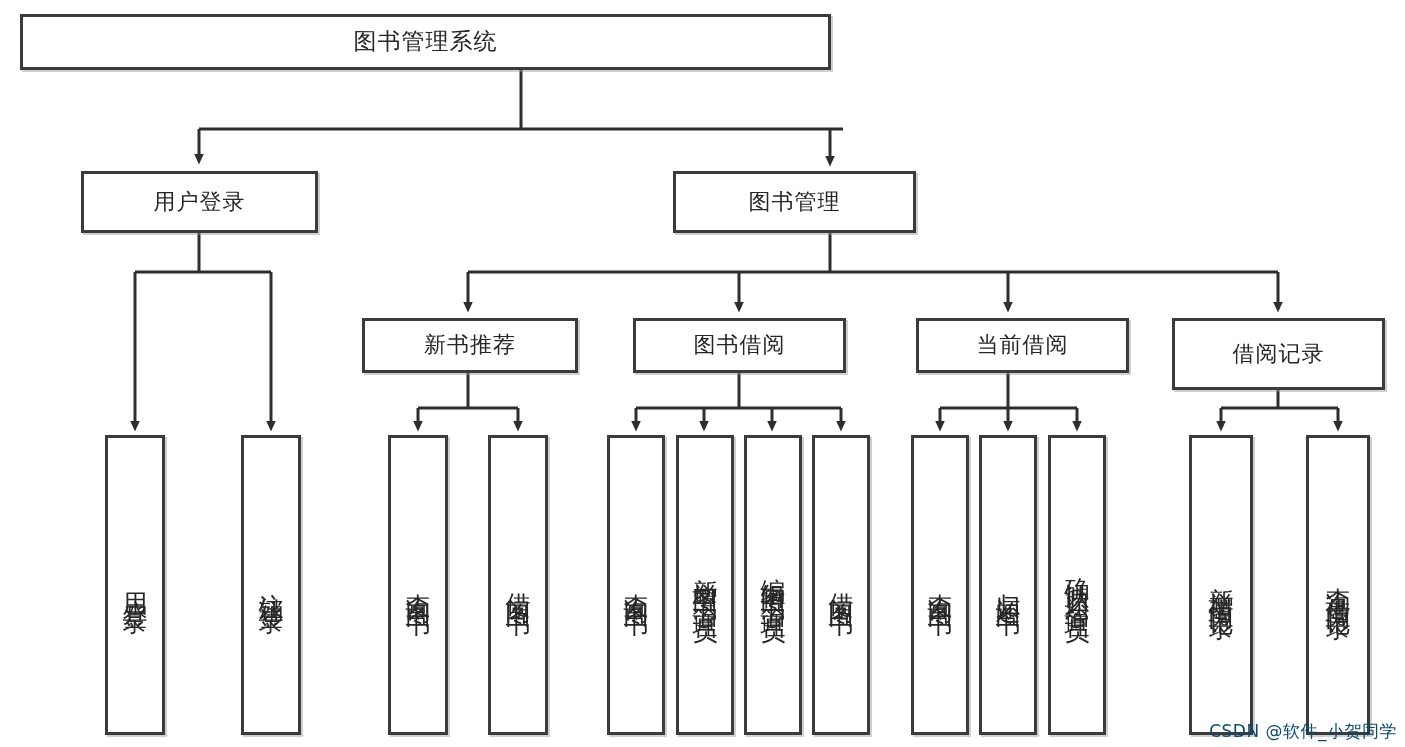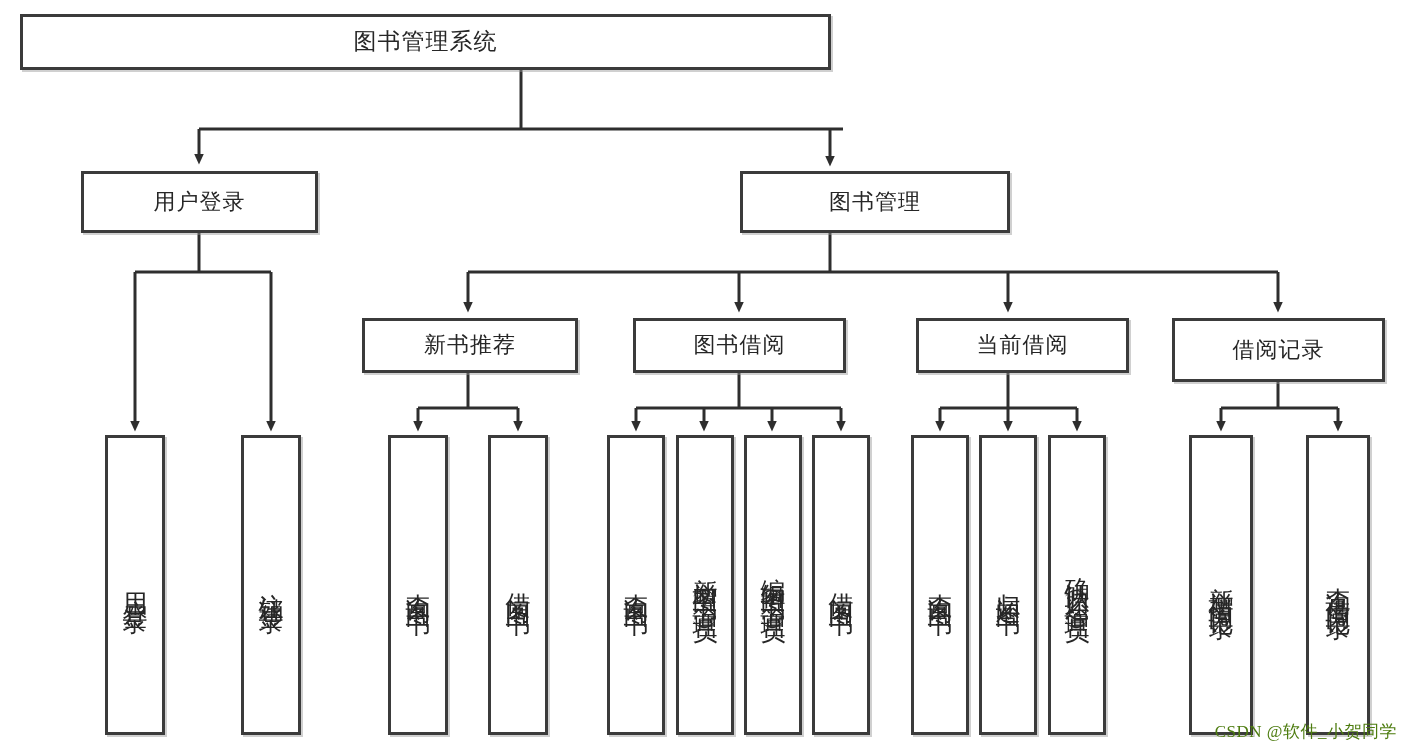--- a/index.html
+++ b/index.html
@@ -60,24 +60,23 @@
     font-size: 25px;
     letter-spacing: 6px;
     line-height: 1;
     white-space: nowrap;
   }
   .watermark {
     position: absolute;
     right: 8px;
     bottom: 4px;
     font-size: 17px;
-    color: #4d7c0f;
+    color: #0c4a6e;
     letter-spacing: 0.5px;
     white-space: nowrap;
-    font-family: Liberation Serif, serif;
   }
 </style>
 </head>
 <body>
 
 <div id="canvas">
 
   <svg class="connectors" viewBox="0 0 1405 747" xmlns="http://www.w3.org/2000/svg">
     <defs>
       <marker id="arrow" markerWidth="14" markerHeight="14" refX="1.5" refY="5" orient="auto" markerUnits="userSpaceOnUse">
@@ -131,37 +130,37 @@
   </svg>
 
   <div class="node horiz root" style="left:20px; top:14px; width:811px; height:56px;">
     <span class="label">图书管理系统</span>
   </div>
 
   <div class="node horiz" style="left:81px; top:171px; width:237px; height:62px;">
     <span class="label">用户登录</span>
   </div>
 
-  <div class="node horiz" style="left:740px; top:171px; width:270px; height:62px;">
+  <div class="node horiz" style="left:673px; top:171px; width:243px; height:62px;">
     <span class="label">图书管理</span>
   </div>
 
   <div class="node horiz" style="left:362px; top:318px; width:216px; height:55px;">
     <span class="label">新书推荐</span>
   </div>
 
   <div class="node horiz" style="left:633px; top:318px; width:213px; height:55px;">
     <span class="label">图书借阅</span>
   </div>
 
   <div class="node horiz" style="left:916px; top:318px; width:213px; height:55px;">
     <span class="label">当前借阅</span>
   </div>
 
-  <div class="node horiz" style="left:1172px; top:318px; width:213px; height:64px;">
+  <div class="node horiz" style="left:1172px; top:318px; width:213px; height:72px;">
     <span class="label">借阅记录</span>
   </div>
 
   <div class="node vert" style="left:105px; top:435px; width:60px; height:300px;">
     <span class="label">用户登录</span>
   </div>
 
   <div class="node vert" style="left:241px; top:435px; width:60px; height:300px;">
     <span class="label">注销登录</span>
   </div>

